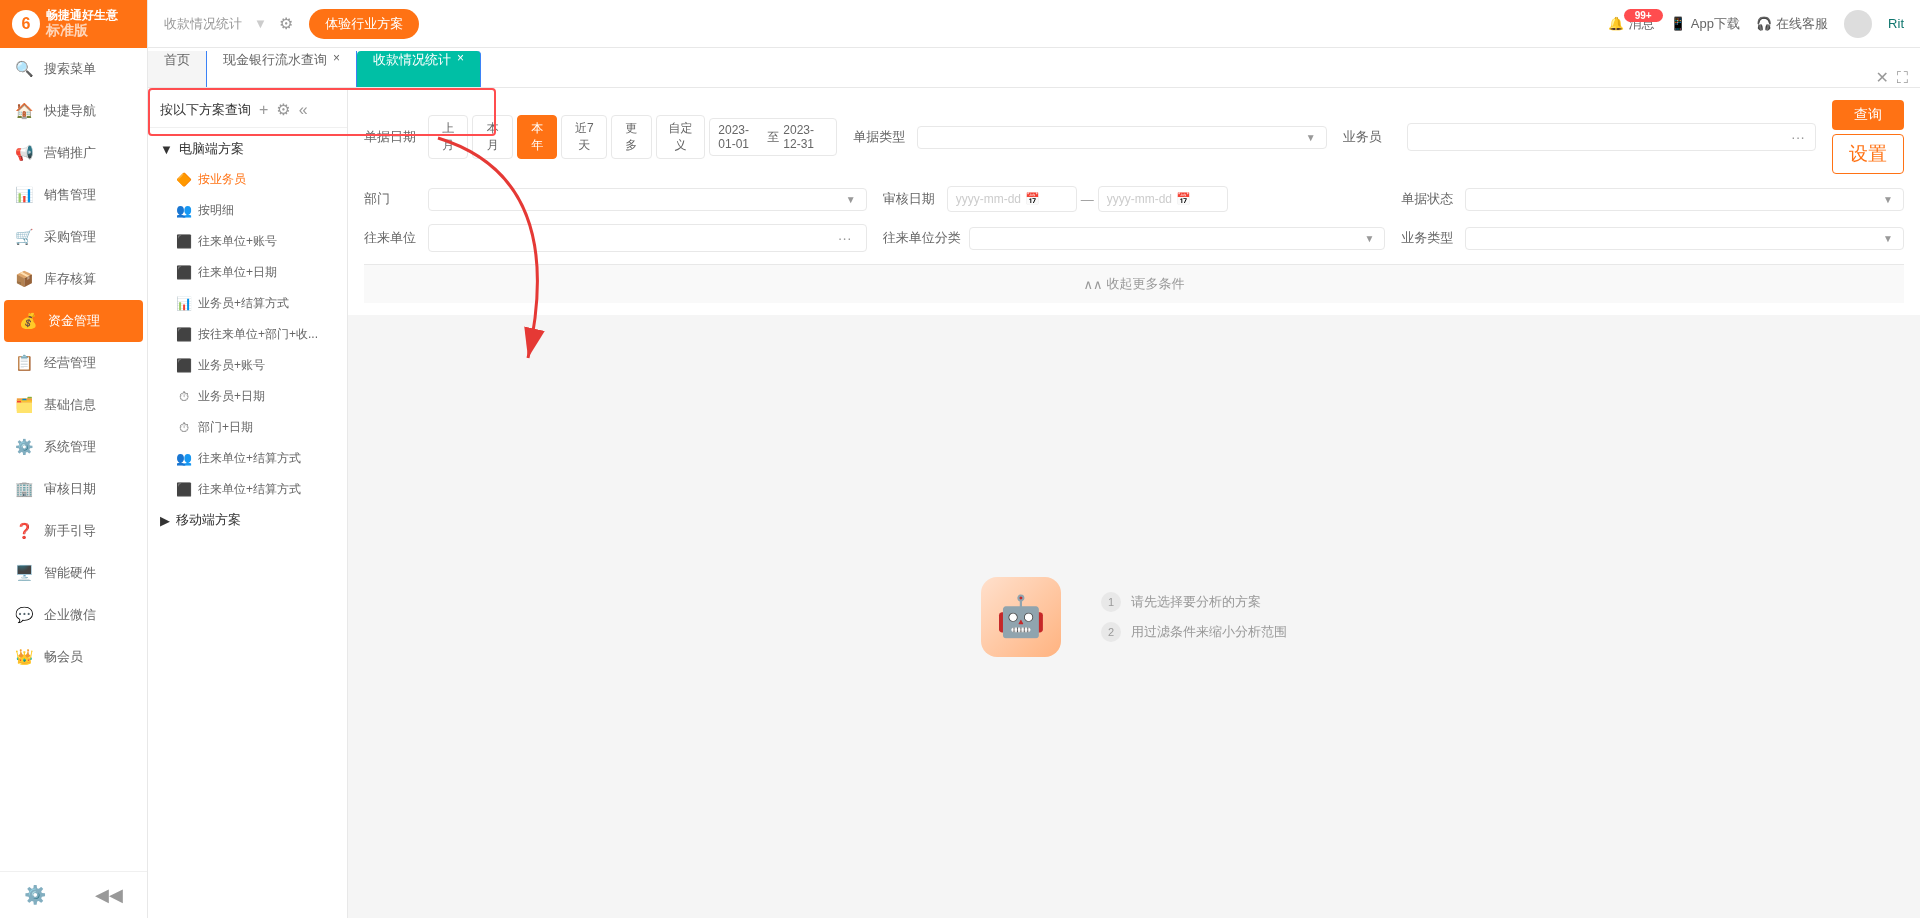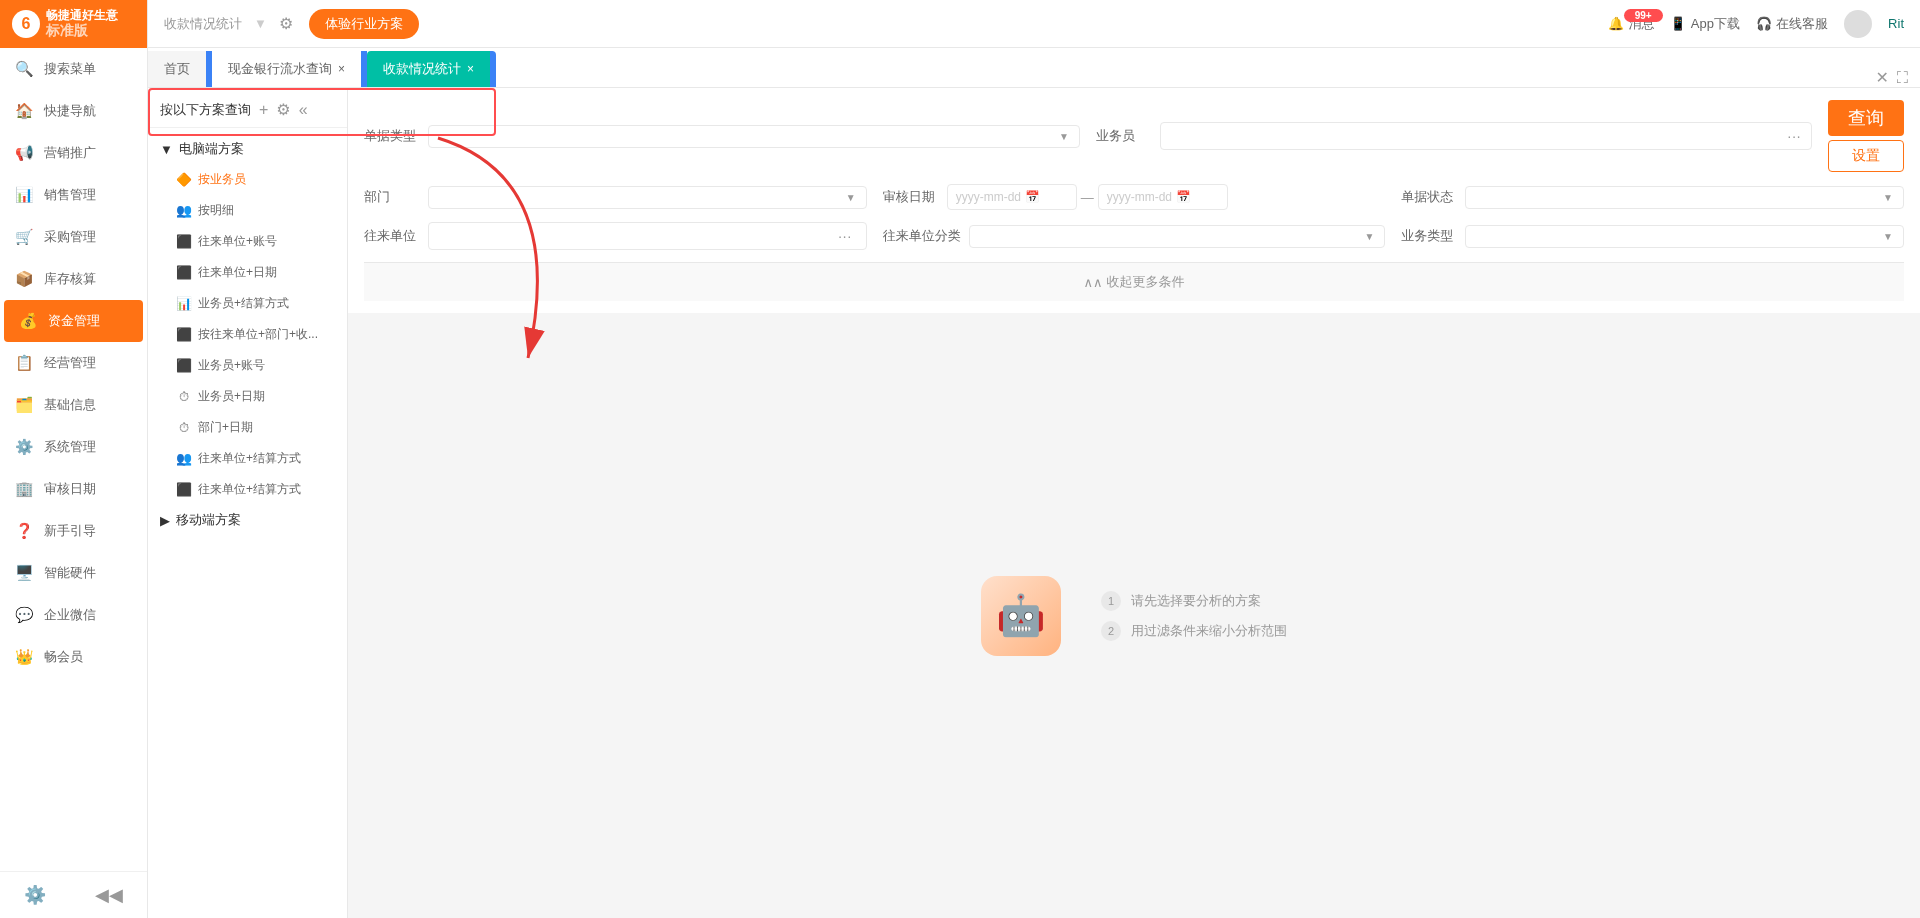--- a/index.html
+++ b/index.html
@@ -114,26 +114,26 @@
       background: #fff;
       border-bottom: 1px solid #e8e8e8;
       display: flex;
       align-items: flex-end;
       padding: 0 0 0 0;
     }
     .tab-item {
       padding: 0 16px;
       height: 36px;
       display: flex;
-      align-items: center;
+      align-items: flex-start;
       gap: 6px;
       cursor: pointer;
       color: #666;
       font-size: 13px;
-      border-right: 6px solid #3b82f6;
+      border-right: 1px solid #3b82f6;
       position: relative;
     }
     .tab-item.home { background: #f5f5f5; }
     .tab-item.active {
       background: #00bfa5;
       color: white;
       border-radius: 4px 4px 0 0;
     }
     .tab-item .close-icon { font-size: 12px; cursor: pointer; }
     .tabs-bar-right {
@@ -314,30 +314,30 @@
       display: flex; align-items: center; gap: 4px;
     }
     .date-dash { color: #999; }
 
     .query-btn {
       background: #ff7214;
       color: white;
       border: none;
       border-radius: 4px;
       padding: 6px 20px;
-      font-size: 18px;
+      font-size: 14px;
       cursor: pointer;
     }
     .settings-btn {
       background: #fff;
       color: #ff7214;
       border: 1px solid #ff7214;
       border-radius: 4px;
       padding: 6px 16px;
-      font-size: 14px;
+      font-size: 19px;
       cursor: pointer;
     }
 
     .dots-btn { color: #999; cursor: pointer; font-size: 14px; margin: 0 4px; }
     .dots-btn2 { color: #999; cursor: pointer; font-size: 14px; }
 
     
     .collapse-bar {
       display: flex;
       justify-content: center;
@@ -609,20 +609,36 @@
       </div>
     </div>
 
     <div class="right-content">
 
 
       <div class="filter-area">
 
         <div class="filter-row">
           <div class="filter-field">
+            <span class="filter-label">单据日期</span>
+            <div class="date-group">
+              <button class="date-btn">上月</button>
+              <button class="date-btn">本月</button>
+              <button class="date-btn active">本年</button>
+              <button class="date-btn">近7天</button>
+              <button class="date-btn">更多</button>
+              <button class="date-btn">自定义</button>
+              <div class="date-range">
+                <span>2023-01-01</span>
+                <span> 至 </span>
+                <span>2023-12-31</span>
+              </div>
+            </div>
+          </div>
+          <div class="filter-field">
             <span class="filter-label">单据类型</span>
             <div class="select-field">
               <span class="select-text"></span>
               <span class="select-arrow">▼</span>
             </div>
           </div>
           <div class="filter-field">
             <span class="filter-label">业务员</span>
             <div class="select-field">
               <span class="select-text"></span>

